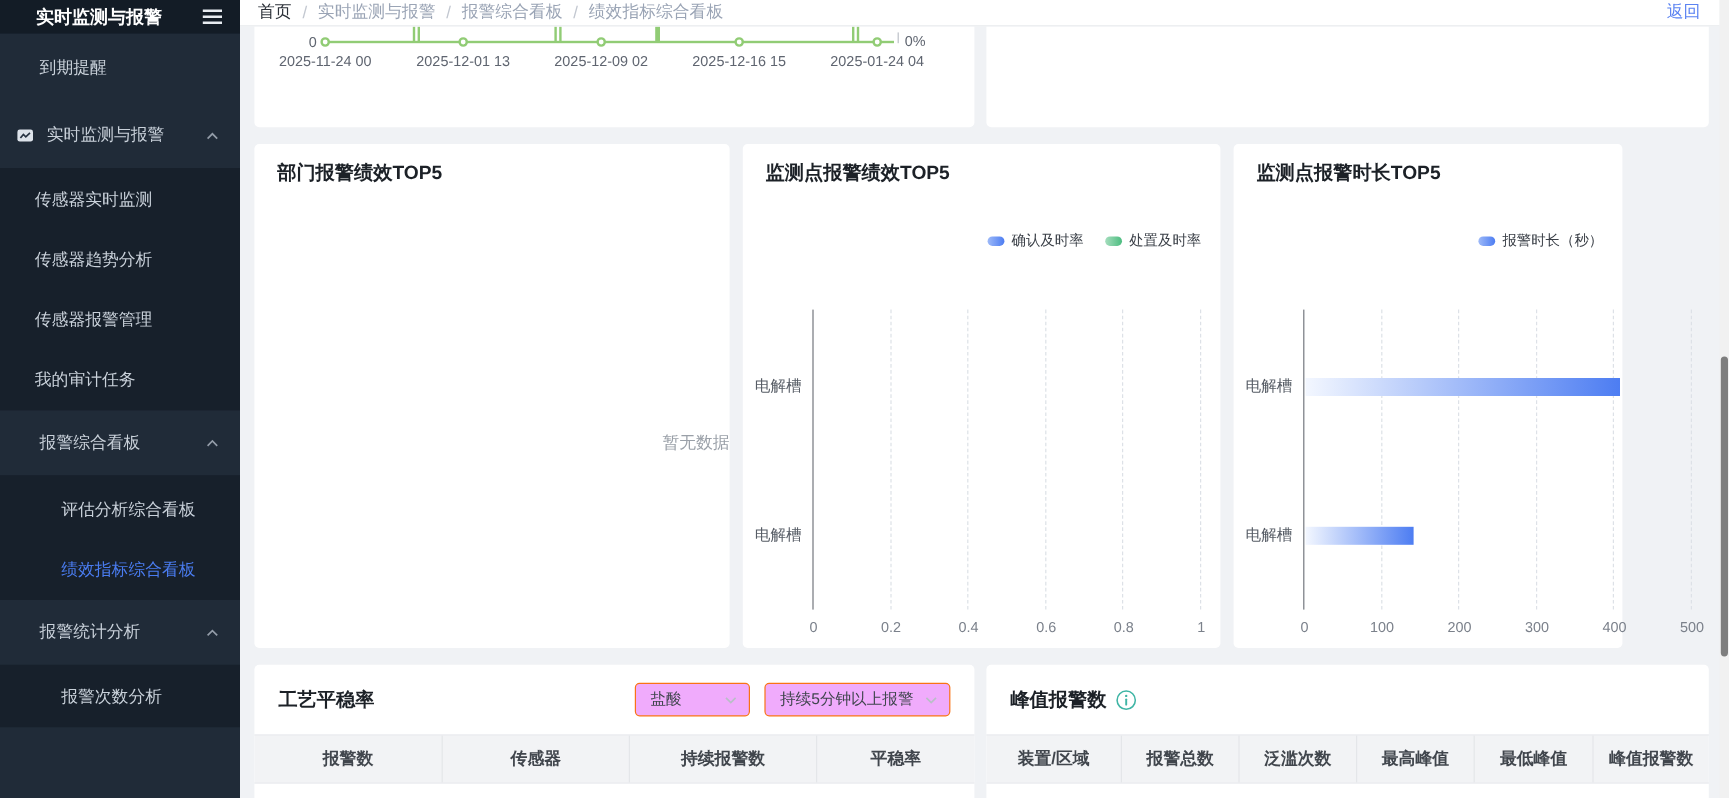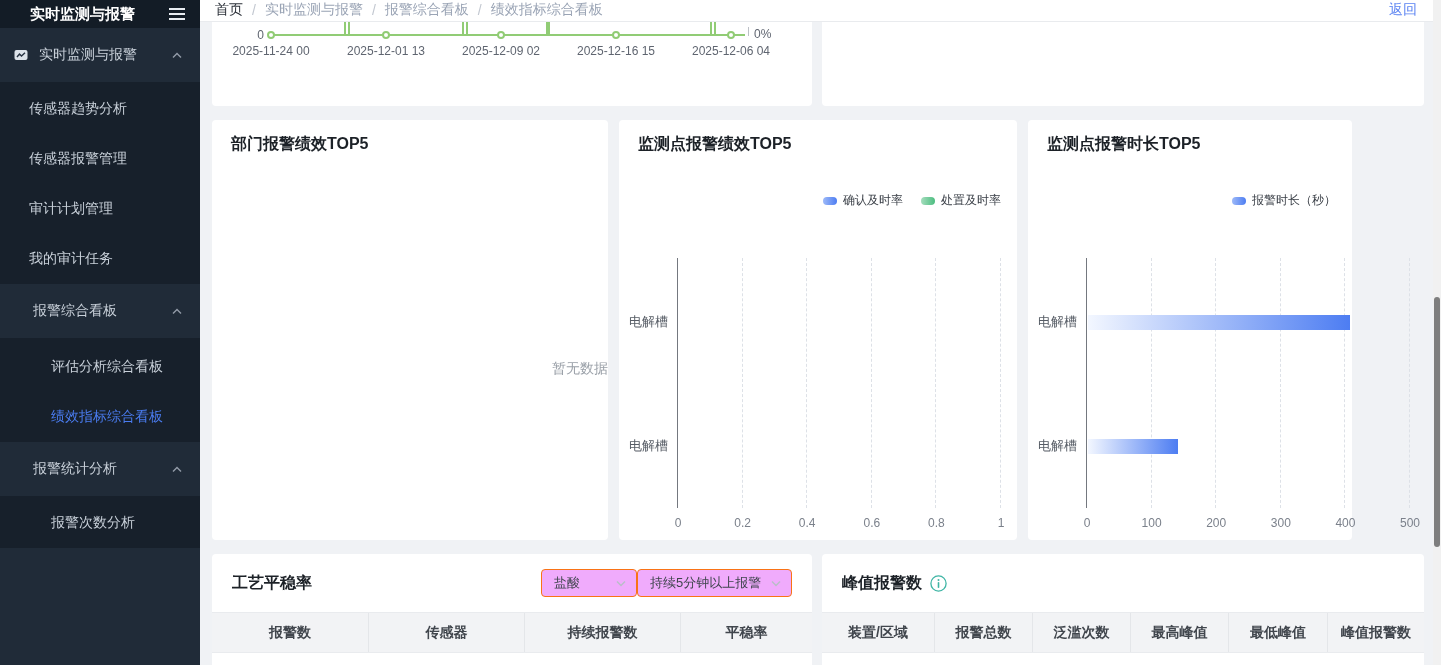--- a/index.html
+++ b/index.html
@@ -70,21 +70,21 @@
   .t-axlab { position:absolute; font-size:12px; color:#5f6570; }
   .t-left { left:28px; top:6px; width:24px; text-align:right; }
   .t-right { left:542px; top:5px; }
   .t-tickmark { position:absolute; left:536px; top:5px; width:1px; height:9px; background:#bcc0c7; }
 
   
   .panel-head { height:58px; display:flex; align-items:center; padding:0 20px; }
   .panel-title { font-size:16px; font-weight:bold; color:#1c2127; }
   .select-box { height:28px; border:1px solid #f97316; border-radius:4px; background:#f0abfc; display:flex; align-items:center; padding:0 10px 0 12px; font-size:13px; color:#3f454d; cursor:pointer; }
   .sel1 { width:96px; margin-left:auto; }
-  .sel2 { width:155px; }
+  .sel2 { width:155px; margin-left:12px; }
   .select-box .caret { margin-left:auto; display:flex; }
   .info-icon { margin-left:8px; display:flex; cursor:pointer; }
 
   .thead { display:grid; height:41px; background:#f2f3f5; border-top:1px solid #e9ebee; border-bottom:1px solid #e9ebee; }
   .thead-stability { grid-template-columns:157px 156px 156px 1fr; }
   .thead-peak { grid-template-columns:113px 98px 98px 98px 99px 1fr; }
   .th { display:flex; align-items:center; justify-content:center; font-size:14px; font-weight:bold; color:#41464d; border-right:1px solid #e4e6e9; }
   .th:last-child { border-right:none; }
 
   
@@ -101,45 +101,48 @@
       <svg width="18" height="14" viewBox="0 0 18 14">
           <g stroke="#e8ecf1" stroke-width="2">
             <line x1="1" y1="2" x2="17" y2="2"></line>
             <line x1="1" y1="7" x2="17" y2="7"></line>
             <line x1="1" y1="12" x2="17" y2="12"></line>
           </g>
         </svg>
     </span>
   </div>
 
+  <div class="sb-item h58 pl33">
+    <span>到期提醒</span>
+  </div>
 
   <div class="sb-item h54 pl14">
     <span class="sb-icon">
       <svg width="14" height="14" viewBox="0 0 14 14">
           <rect x="0.5" y="2" width="13" height="10" rx="2" fill="#dde3ea"></rect>
           <polyline points="3,9 5.5,6 7.5,8 11,4.8" stroke="#273342" stroke-width="1.4" fill="none"></polyline>
         </svg>
     </span>
     <span>实时监测与报警</span>
     <span class="sb-chevron">
       <svg width="10" height="7" viewBox="0 0 10 7">
           <polyline points="1,5.5 5,1.5 9,5.5" fill="none" stroke="#939ca8" stroke-width="1.4"></polyline>
         </svg>
     </span>
   </div>
 
   <div class="sb-dark pt2">
     <div class="sb-item pl29">
+        <span>传感器实时监测</span>
+      </div>
+    <div class="sb-item pl29">
         <span>传感器趋势分析</span>
       </div>
     <div class="sb-item pl29">
         <span>传感器报警管理</span>
-      </div>
-    <div class="sb-item pl29">
-        <span>审计计划管理</span>
       </div>
     <div class="sb-item pl29">
         <span>我的审计任务</span>
       </div>
   </div>
 
   <div class="sb-item h54 pl33">
     <span>报警综合看板</span>
     <span class="sb-chevron">
       <svg width="10" height="7" viewBox="0 0 10 7">
@@ -201,21 +204,21 @@
           <div class="t-spike" style="left: 501.716px;"></div>
           <div class="t-marker" style="left: 55px;"></div>
           <div class="t-xtick" style="left: 59px;">2025-11-24 00</div>
           <div class="t-marker" style="left: 170px;"></div>
           <div class="t-xtick" style="left: 174px;">2025-12-01 13</div>
           <div class="t-marker" style="left: 285px;"></div>
           <div class="t-xtick" style="left: 289px;">2025-12-09 02</div>
           <div class="t-marker" style="left: 400px;"></div>
           <div class="t-xtick" style="left: 404px;">2025-12-16 15</div>
           <div class="t-marker" style="left: 515px;"></div>
-          <div class="t-xtick" style="left: 519px;">2025-12-06 04</div>
+          <div class="t-xtick" style="left: 519px;">2025-01-24 04</div>
           <div class="t-axlab t-left">0</div>
           <div class="t-tickmark"></div>
           <div class="t-axlab t-right">0%</div>
         </div>
     </div>
     <div class="card card-empty-top"></div>
   </div>
 
   <div class="row row2">
 

